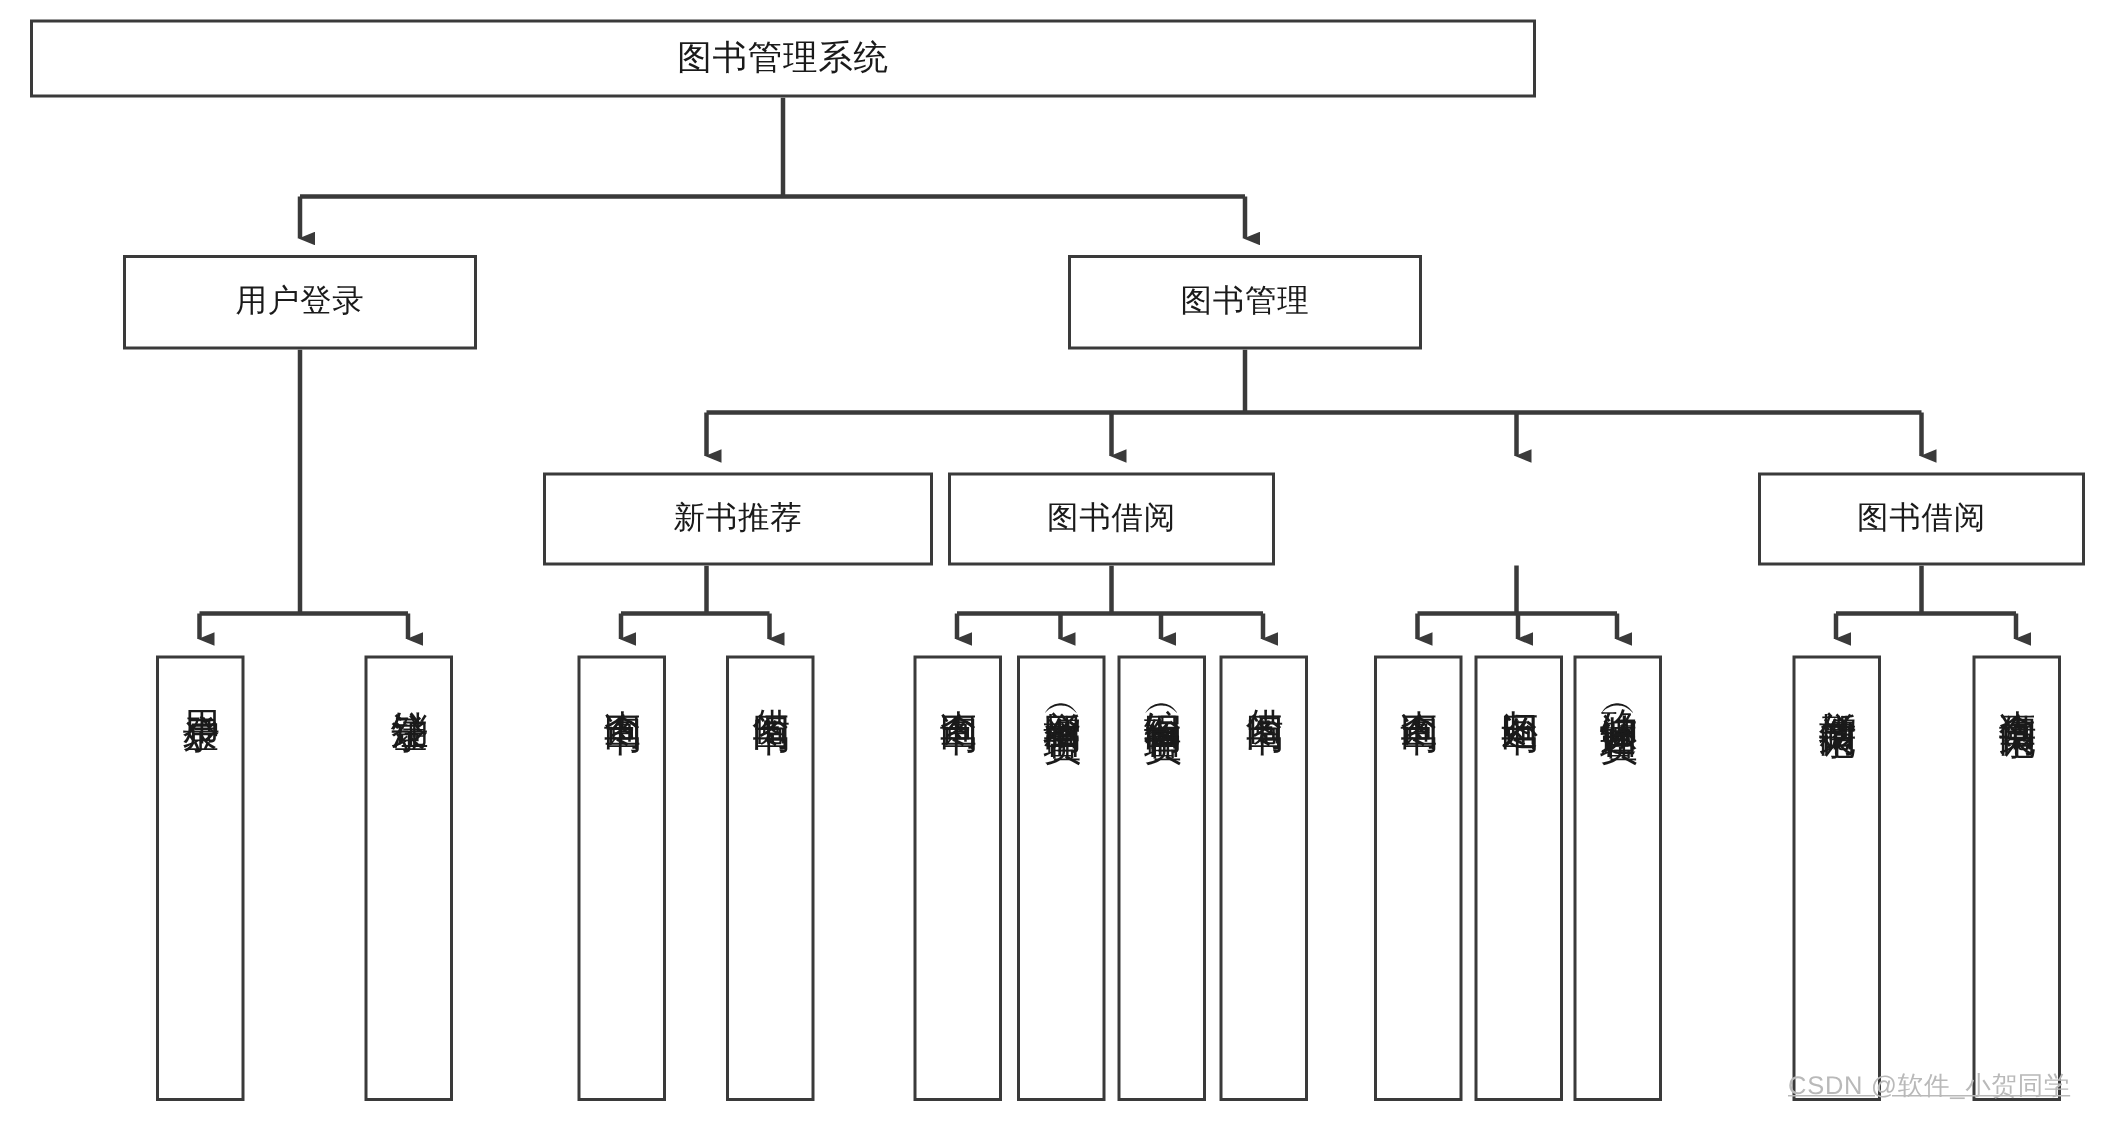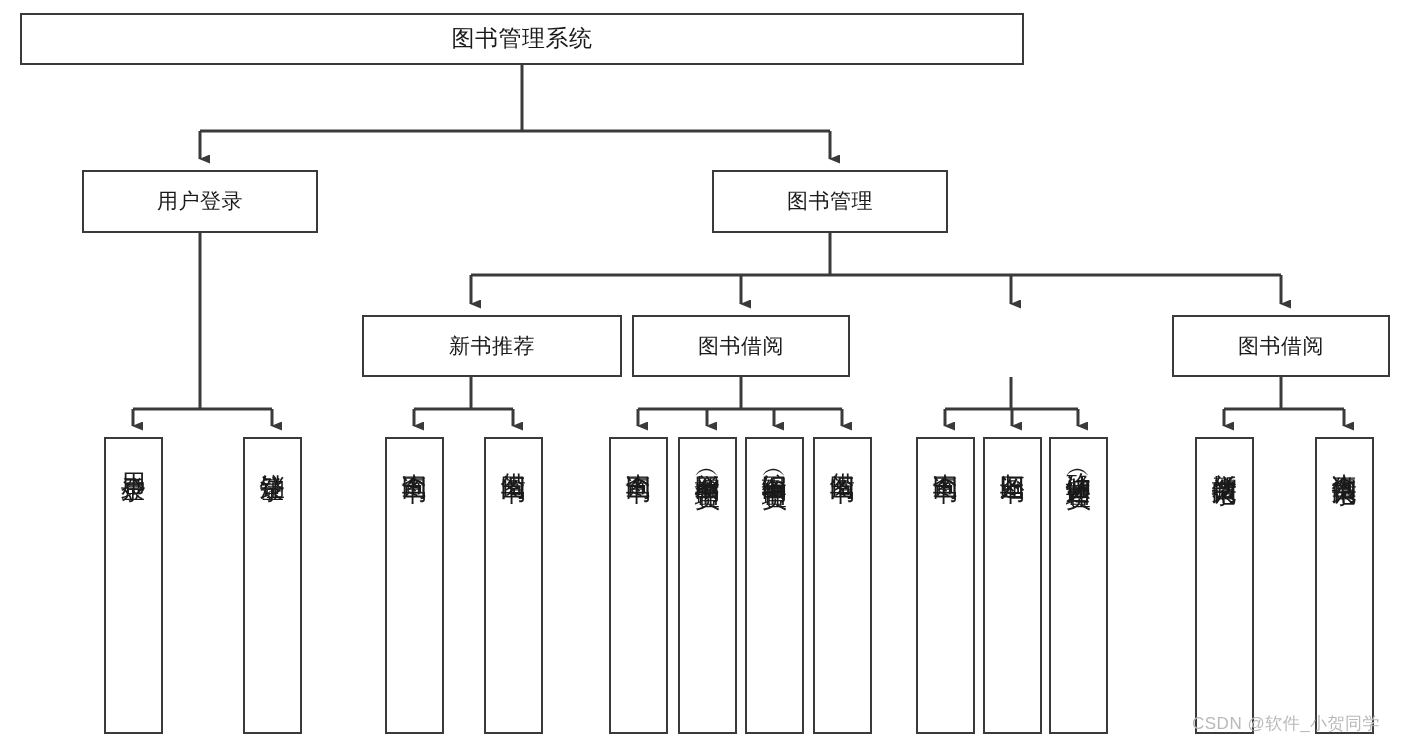--- a/index.html
+++ b/index.html
@@ -181,15 +181,15 @@
   <div class="node vertical" style="left: 1049px; top: 437px; width: 59px; height: 297px; border-color: rgb(58, 58, 58); background: rgb(255, 255, 255); color: rgb(26, 26, 26);">
     <span class="label">确认归还（管理员）</span>
   </div>
   <div class="node vertical" style="left: 1195px; top: 437px; width: 59px; height: 297px; border-color: rgb(58, 58, 58); background: rgb(255, 255, 255); color: rgb(26, 26, 26);">
     <span class="label">新增借阅记录</span>
   </div>
   <div class="node vertical" style="left: 1315px; top: 437px; width: 59px; height: 297px; border-color: rgb(58, 58, 58); background: rgb(255, 255, 255); color: rgb(26, 26, 26);">
     <span class="label">查询借阅记录</span>
   </div>
 
-  <div id="watermark" style="color: rgb(185, 185, 185);">CSDN @软件_小贺同学</div>
+  <div id="watermark" style="color: rgb(185, 185, 185); text-decoration: underline;">CSDN @软件_小贺同学</div>
 
 </div>
 
 </body></html>

